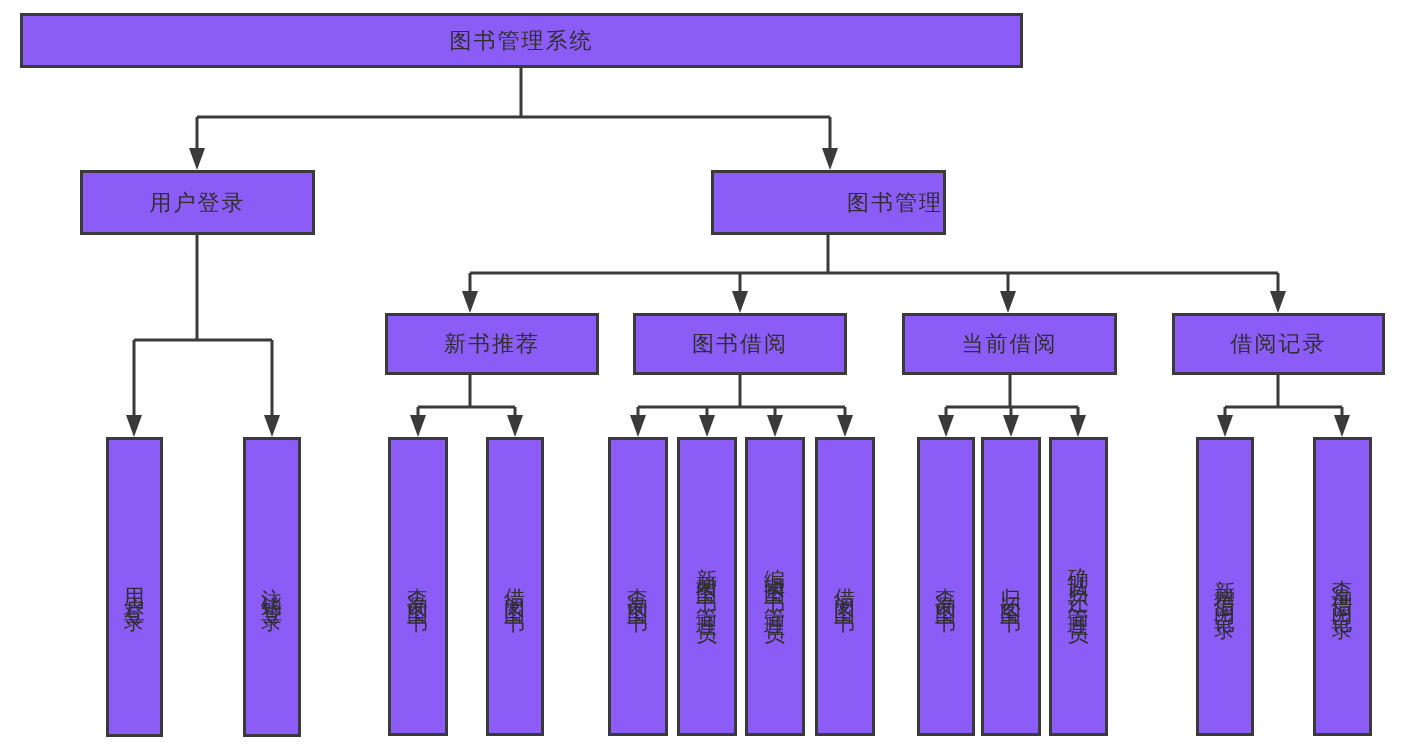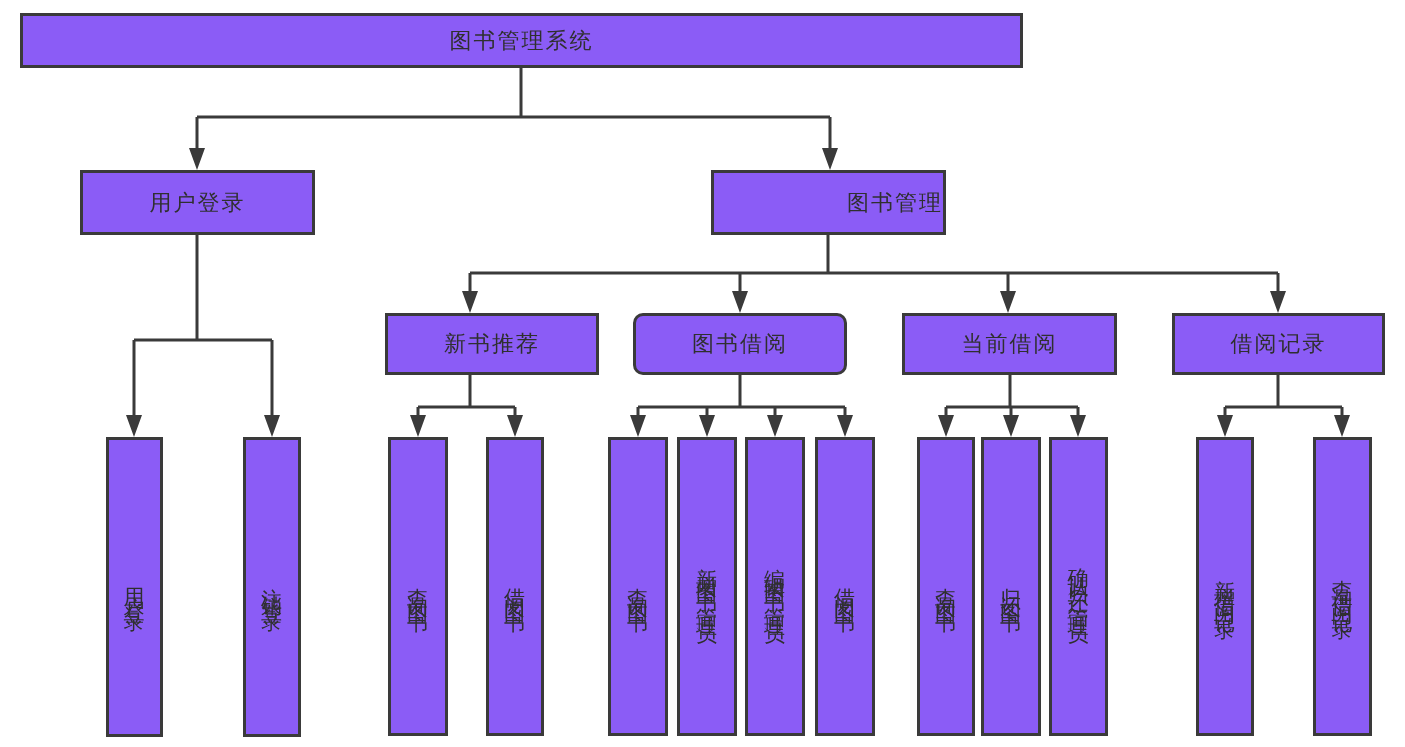--- a/index.html
+++ b/index.html
@@ -86,21 +86,21 @@
   <div class="box" style="left: 80px; top: 170px; width: 235px; height: 65px; border-color: rgb(58, 58, 58); color: rgb(47, 47, 47);">
     <span class="h-label">用户登录</span>
   </div>
   <div class="box" style="left: 711px; top: 170px; width: 235px; height: 65px; border-color: rgb(58, 58, 58); color: rgb(47, 47, 47); justify-content: flex-end;">
     <span class="h-label">图书管理</span>
   </div>
 
   <div class="box" style="left: 363px; top: 313px; width: 214px; height: 62px; border-color: rgb(58, 58, 58); color: rgb(47, 47, 47); margin-left: 22px;">
     <span class="h-label">新书推荐</span>
   </div>
-  <div class="box" style="left: 633px; top: 313px; width: 214px; height: 62px; border-color: rgb(58, 58, 58); color: rgb(47, 47, 47); border-radius: 10px;">
+  <div class="box" style="left: 633px; top: 313px; width: 214px; height: 62px; border-color: rgb(58, 58, 58); color: rgb(47, 47, 47);">
     <span class="h-label">图书借阅</span>
   </div>
   <div class="box" style="left: 902px; top: 313px; width: 215px; height: 62px; border-color: rgb(58, 58, 58); color: rgb(47, 47, 47);">
     <span class="h-label">当前借阅</span>
   </div>
   <div class="box" style="left: 1172px; top: 313px; width: 213px; height: 62px; border-color: rgb(58, 58, 58); color: rgb(47, 47, 47);">
     <span class="h-label">借阅记录</span>
   </div>
 
   <div class="box" style="left: 106px; top: 437px; width: 57px; height: 300px; border-color: rgb(58, 58, 58); color: rgb(47, 47, 47);">

